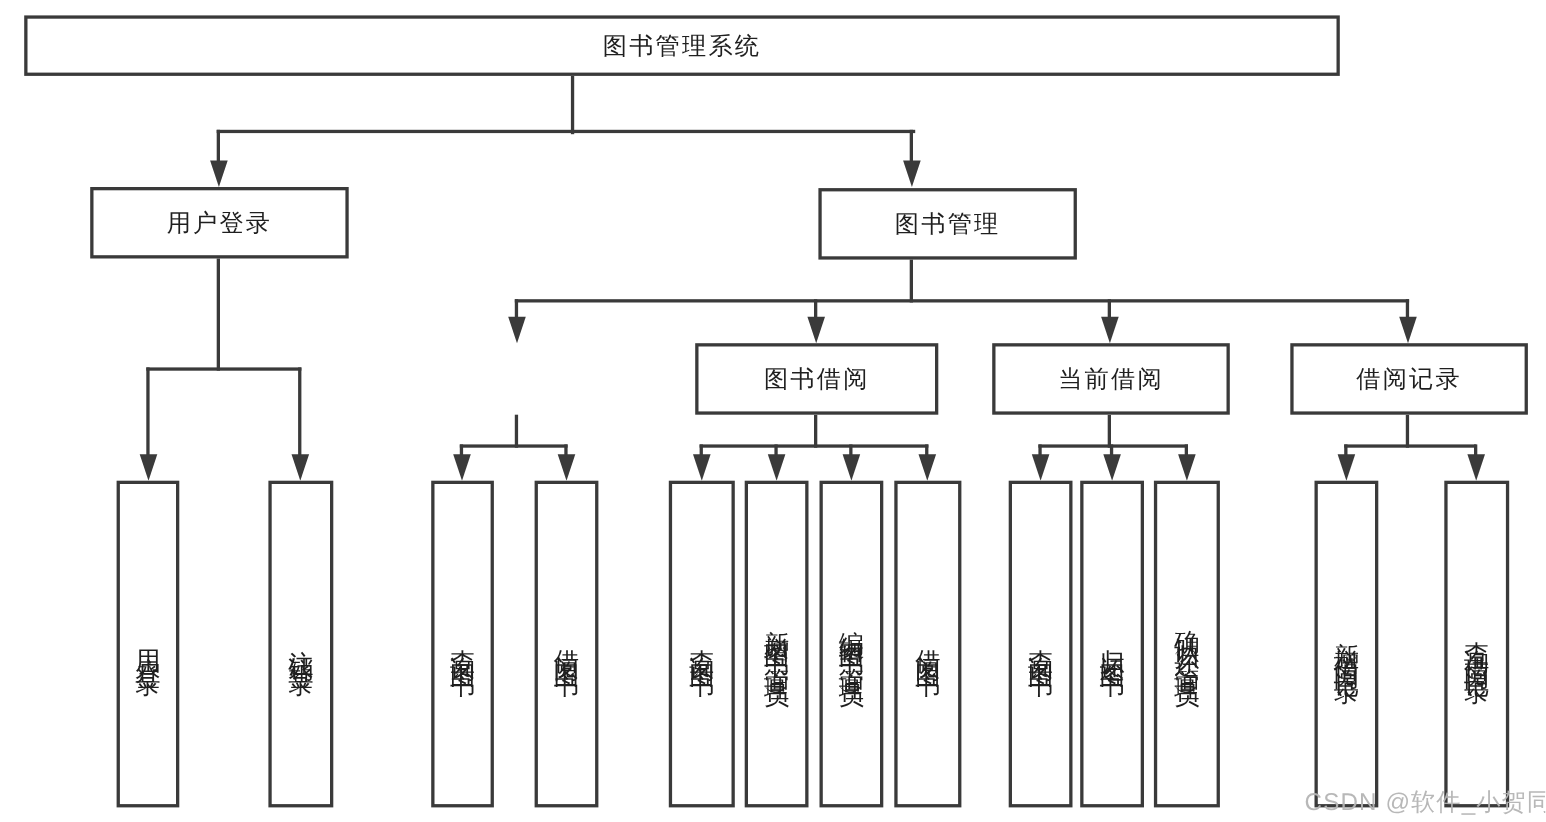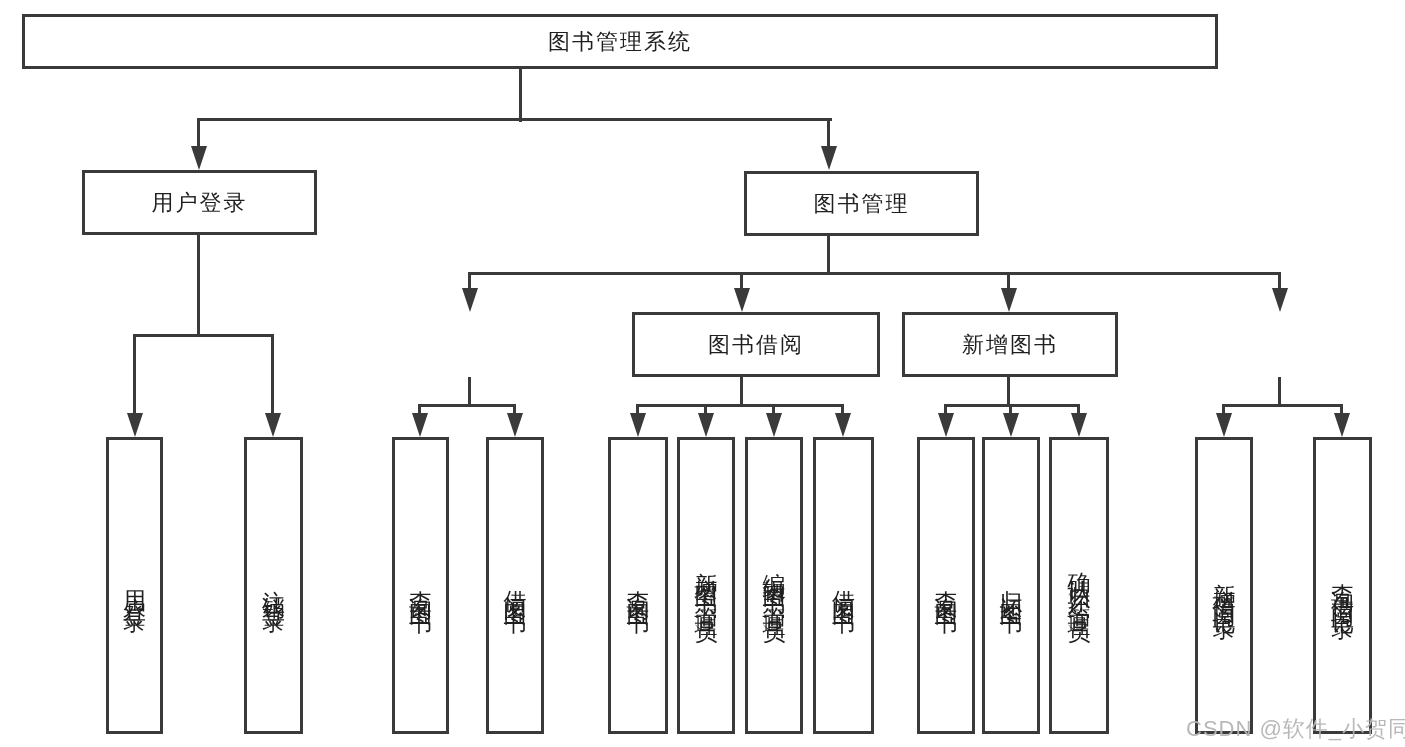--- a/index.html
+++ b/index.html
@@ -100,22 +100,23 @@
   <div class="arrow" style="left:1003px;top:413px;"></div>
   <div class="arrow" style="left:1071px;top:413px;"></div>
   <div class="arrow" style="left:1216px;top:413px;"></div>
   <div class="arrow" style="left:1334px;top:413px;"></div>
 
   <div class="box hbox" style="left:22px;top:14px;width:1196px;height:55px;">图书管理系统</div>
 
   <div class="box hbox" style="left:82px;top:170px;width:235px;height:65px;">用户登录</div>
   <div class="box hbox" style="left:712px;top:171px;width:235px;height:65px;margin-left:32px;">图书管理</div>
 
-  <div class="box hbox" style="left:632px;top:312px;width:248px;height:65px;">图书借阅</div>
-  <div class="box hbox" style="left:902px;top:312px;width:216px;height:65px;">新增图书</div>
+  <div class="box hbox" style="left:632px;top:312px;width:221px;height:65px;">图书借阅</div>
+  <div class="box hbox" style="left:902px;top:312px;width:216px;height:65px;">当前借阅</div>
+  <div class="box hbox" style="left:1173px;top:312px;width:216px;height:65px;">借阅记录</div>
 
   <div class="box vbox" style="left:106px;top:437px;width:57px;height:297px;">
     <span class="vtext">用户登录</span>
   </div>
   <div class="box vbox" style="left:244px;top:437px;width:59px;height:297px;">
     <span class="vtext">注销登录</span>
   </div>
 
   <div class="box vbox" style="left:392px;top:437px;width:57px;height:297px;">
     <span class="vtext">查询图书</span>

